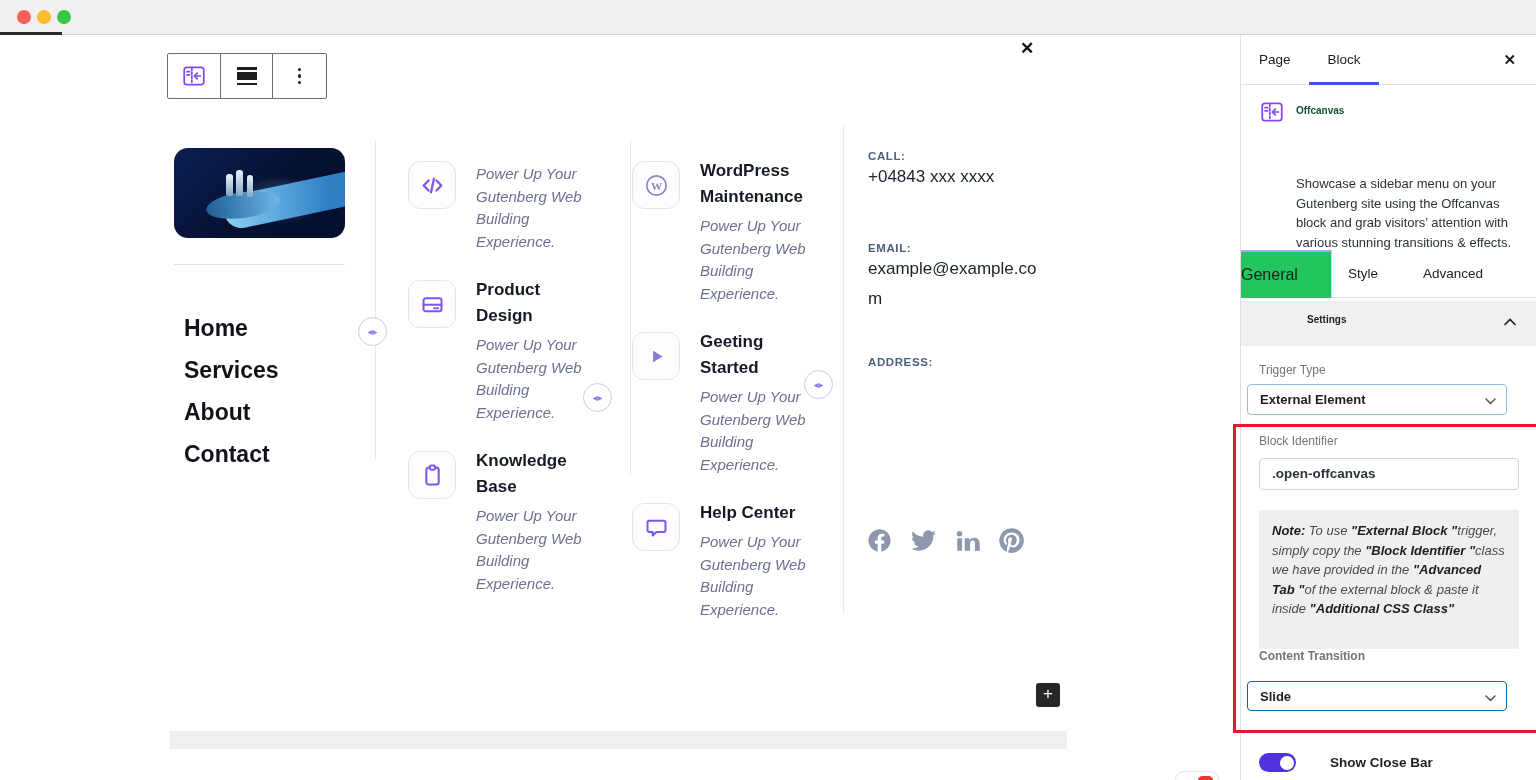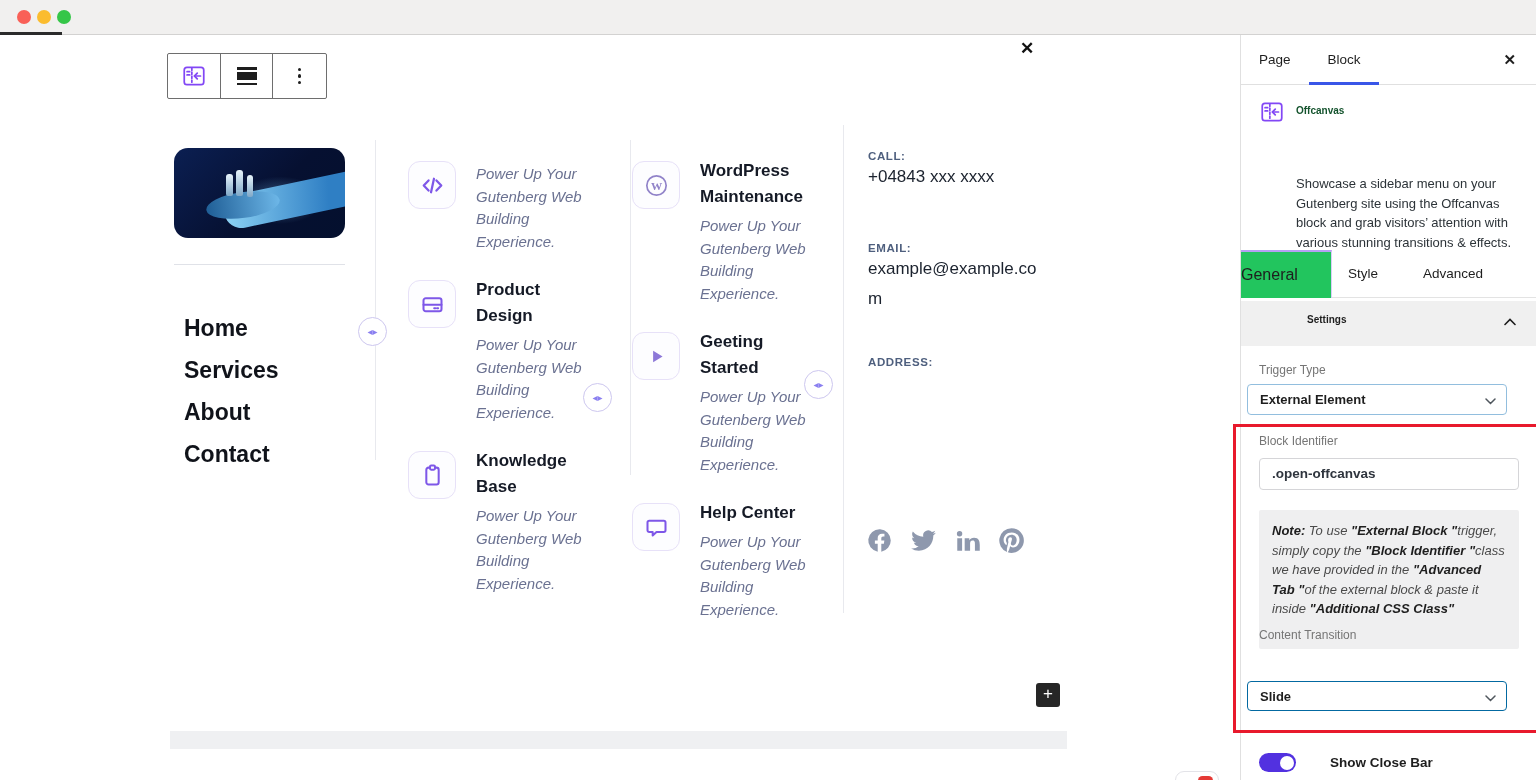--- a/index.html
+++ b/index.html
@@ -323,21 +323,21 @@
         </svg>
     </div>
 
     <div class="annotation-box"></div>
 
     <div class="fld-label" style="top:399px;">Block Identifier</div>
     <div class="bi-input">.open-offcanvas</div>
 
     <div class="note-box" id="note-box"><b>Note:</b><span> To use </span><b>"External Block "</b><span>trigger, simply copy the </span><b>"Block Identifier "</b><span>class we have provided in the </span><b>"Advanced Tab "</b><span>of the external block &amp; paste it inside </span><b>"Additional CSS Class"</b></div>
 
-    <div class="fld-label" style="top:593px;">Content Transition</div>
+    <div class="fld-label" style="top:614px;font-weight:bold;">Content Transition</div>
     <div class="fld-select sel-plain" style="top:646px; height:30px;">
       <span class="val">Slide</span>
       <svg width="11" height="7" viewBox="0 0 11 7" fill="none" stroke="#50575e" stroke-width="1.5" stroke-linecap="round">
           <polyline points="1 1 5.5 5.5 10 1"></polyline>
         </svg>
     </div>
 
     <div class="toggle-row">
       <div class="toggle">
           <span class="knob"></span>

